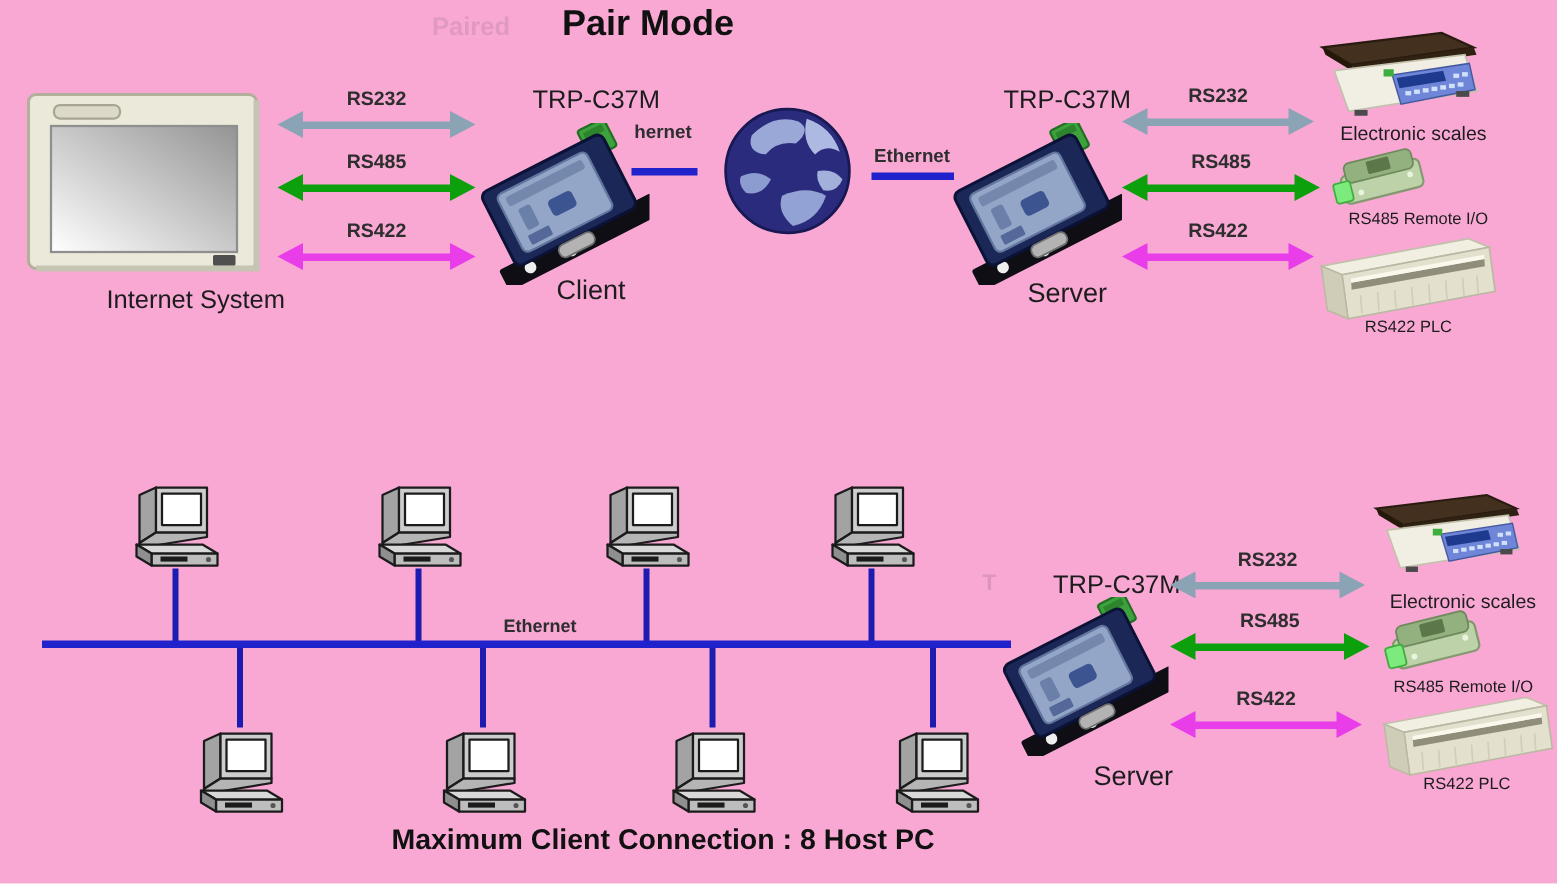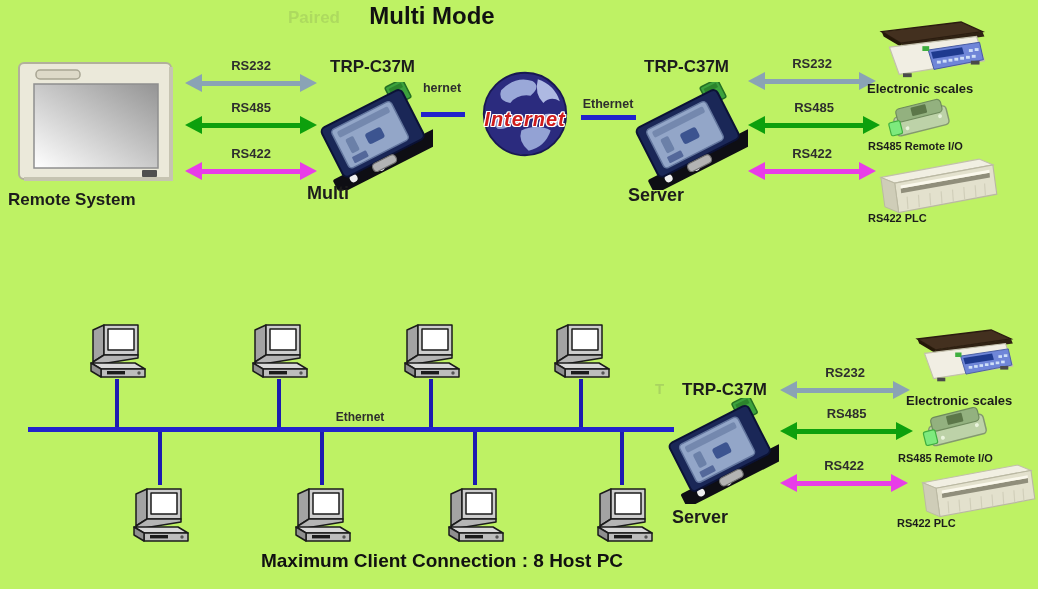--- a/index.html
+++ b/index.html
@@ -1,20 +1,20 @@
 <!DOCTYPE html>
 <html style="--rs232: #8aa3b5; --rs485: #0da00d; --rs422: #e83de8; --ethernet: #2222cc; --bus: #1c1cb0;"><head>
 <meta charset="utf-8">
 <style>
   html,body{margin:0;padding:0;background:#fff;}
   #stage{
-    position:relative;width:1038px;height:589px;background:#bef264;
+    position:relative;width:1038px;height:589px;background:#f9a8d4;
     font-family:"Liberation Sans",sans-serif;overflow:hidden;
   }
-  .lbl{position:absolute;font-weight:bold;color:#1c1c1c;text-align:left;line-height:1.1;}
+  .lbl{position:absolute;font-weight:normal;color:#1c1c1c;text-align:right;line-height:1.1;}
   .icon{position:absolute;overflow:visible;}
   
   .conn{position:absolute;height:18px;}
   .conn .shaft{position:absolute;left:15px;right:15px;top:50%;height:5px;margin-top:-2.5px;background:var(--c);border-radius:1px;}
   .conn .head{position:absolute;top:50%;width:0;height:0;margin-top:-9px;}
   .conn .head-l{left:0;border-top:9px solid transparent;border-bottom:9px solid transparent;border-right:17px solid var(--c);}
   .conn .head-r{right:0;border-top:9px solid transparent;border-bottom:9px solid transparent;border-left:17px solid var(--c);}
   .conn .conn-lbl{position:absolute;left:0;right:0;bottom:100%;margin-bottom:1px;text-align:center;font-weight:bold;font-size:13px;color:#2e2e2e;}
   .c-rs232{--c:var(--rs232);} .c-rs485{--c:var(--rs485);} .c-rs422{--c:var(--rs422);}
   
@@ -140,26 +140,26 @@
             <line x1="116" y1="32" x2="116" y2="45"></line>
         </g>
       </g>
     </symbol>
   </defs>
 </svg>
 
 <div id="stage">
 
   <div class="ghost" style="left:288px;top:8px;font-size:17px;">Paired</div>
-  <div class="title" style="left:282px;top:2px;width:300px;font-size:24px;">Multi Mode</div>
+  <div class="title" style="left:282px;top:2px;width:300px;font-size:24px;">Pair Mode</div>
 
   <svg class="icon" style="left:16px;top:60px;width:164px;height:126px;">
       <use href="#sym-monitor"></use>
     </svg>
-  <div class="lbl" style="left:8px;top:191px;width:182px;font-size:17px;">Remote System</div>
+  <div class="lbl" style="left:8px;top:191px;width:182px;font-size:17px;">Internet System</div>
 
   <div class="conn c-rs232" style="left:185px;top:74px;width:132px;">
     <span class="conn-lbl">RS232</span>
     <span class="head head-l"></span>
     <span class="shaft"></span>
     <span class="head head-r"></span>
   </div>
   <div class="conn c-rs485" style="left:185px;top:116px;width:132px;">
     <span class="conn-lbl">RS485</span>
     <span class="head head-l"></span>
@@ -170,29 +170,28 @@
     <span class="conn-lbl">RS422</span>
     <span class="head head-l"></span>
     <span class="shaft"></span>
     <span class="head head-r"></span>
   </div>
 
   <div class="lbl" style="left:330px;top:58px;width:110px;font-size:17px;">TRP-C37M</div>
   <svg class="icon" style="left:315px;top:82px;width:118px;height:108px;">
       <use href="#sym-conv"></use>
     </svg>
-  <div class="lbl" style="left:307px;top:184px;width:110px;font-size:18px;">Multi</div>
+  <div class="lbl" style="left:307px;top:184px;width:110px;font-size:18px;">Client</div>
 
   <div class="netlbl" style="left:416px;top:81px;width:52px;">hernet</div>
   <div class="ebar" style="left:421px;top:112px;width:44px;"></div>
 
   <svg class="icon" style="left:481px;top:70px;width:88px;height:88px;">
       <use href="#sym-globe"></use>
     </svg>
-  <div class="internet-lbl" style="left:468px;top:108px;width:114px;">Internet</div>
 
   <div class="netlbl" style="left:578px;top:97px;width:60px;">Ethernet</div>
   <div class="ebar" style="left:581px;top:115px;width:55px;"></div>
 
   <div class="lbl" style="left:644px;top:58px;width:110px;font-size:17px;">TRP-C37M</div>
   <svg class="icon" style="left:630px;top:82px;width:118px;height:108px;">
       <use href="#sym-conv"></use>
     </svg>
   <div class="lbl" style="left:628px;top:186px;width:110px;font-size:18px;">Server</div>
 

